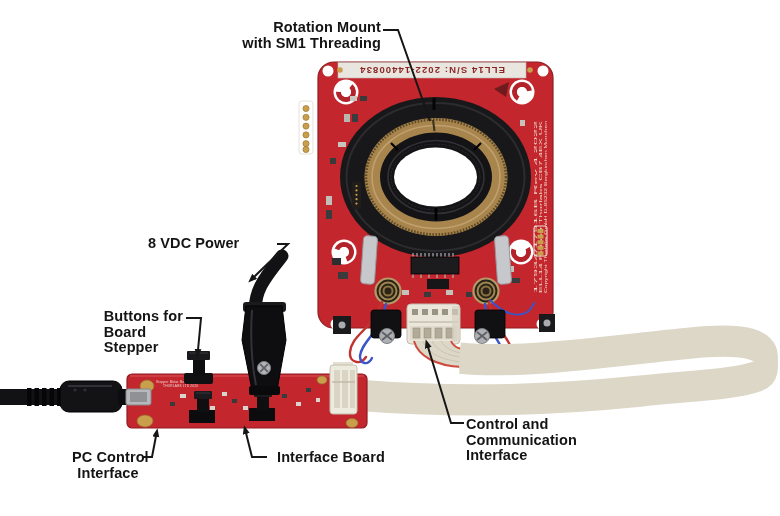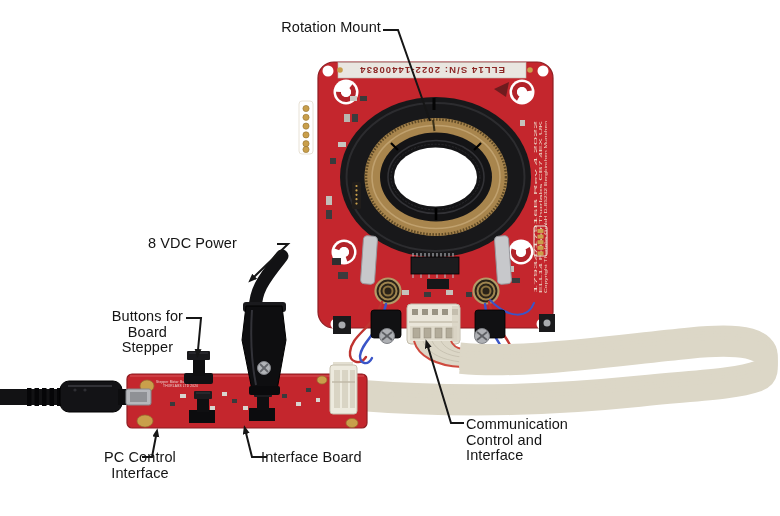--- a/index.html
+++ b/index.html
@@ -1,19 +1,19 @@
 <!DOCTYPE html>
 <html><head>
 <meta charset="utf-8">
 <style>
   html,body{margin:0;padding:0;background:#ffffff;}
   #stage{position:relative;width:780px;height:516px;background:#ffffff;overflow:hidden;
          font-family:"Liberation Sans",sans-serif;}
   #art{position:absolute;left:0;top:0;}
-  .callout{position:absolute;font-weight:normal;font-size:14.5px;line-height:1.08;
+  .callout{position:absolute;font-weight:bold;font-size:14.5px;line-height:1.08;
            color:#141414;letter-spacing:0.1px;white-space:nowrap;}
   .callout span{display:block;}
   .serialtext{font:bold 9.5px "Liberation Sans",sans-serif;letter-spacing:1.1px;fill:#8c2726;}
   .sidetext{font:4.2px "Liberation Sans",sans-serif;fill:#ecd9c8;}
   .silktext{font:3.2px "Liberation Sans",sans-serif;fill:#eed8d4;letter-spacing:.2px;}
 </style>
 </head>
 <body>
 
 <div id="stage">
@@ -324,40 +324,41 @@
     <path d="M277,244 L288,244 L254,277" marker-end="url(#ah)"></path>
     <path d="M186,318 L201,318 L198,350" marker-end="url(#ah)"></path>
     <path d="M142,457 L152,457 L156,436" marker-end="url(#ah)"></path>
     <path d="M267,457 L252,457 L246,433" marker-end="url(#ah)"></path>
     <path d="M464,423 L451,423 L428,347" marker-end="url(#ah)"></path>
   </g>
 </svg>
 
   <div class="callout" style="top:20px; right:399px; text-align:right;">
     <span>Rotation Mount</span>
+    <span>with SM1 Threading</span>
   </div>
 
   <div class="callout" style="top:236px; left:148px;">
     <span>8 VDC Power</span>
   </div>
 
-  <div class="callout" style="top:309px; right:597px; text-align:center;">
+  <div class="callout" style="top:309px; right:597px; text-align:left;">
     <span>Buttons for</span>
     <span>Board</span>
     <span>Stepper</span>
   </div>
 
-  <div class="callout" style="top:450px; left:72px; width:72px; text-align:center;margin-left:32px;">
+  <div class="callout" style="top:450px; left:72px; width:72px; text-align:center;">
     <span>PC Control</span>
     <span>Interface</span>
   </div>
 
-  <div class="callout" style="top:450px; left:261px;">
+  <div class="callout" style="top:450px; left:277px;">
     <span>Interface Board</span>
   </div>
 
   <div class="callout" style="top:417px; left:466px;">
+    <span>Control and</span>
     <span>Communication</span>
-    <span>Control and</span>
     <span>Interface</span>
   </div>
 
 </div>
 
 </body></html>

